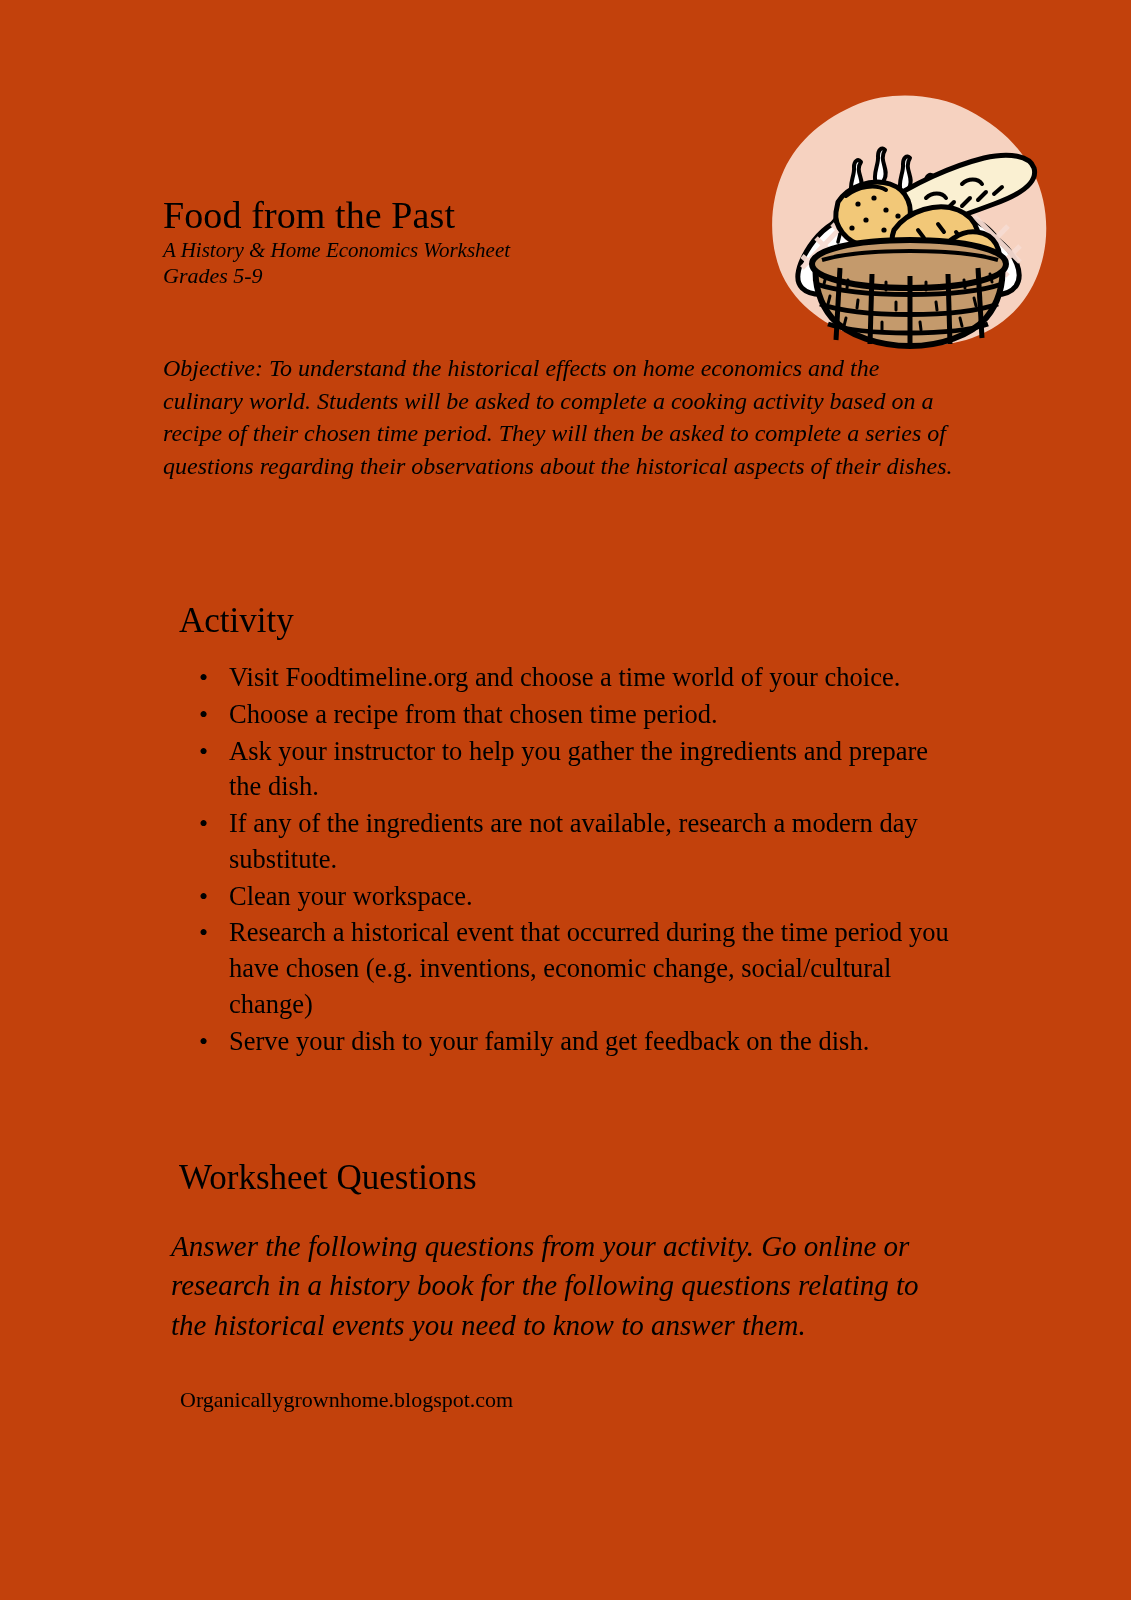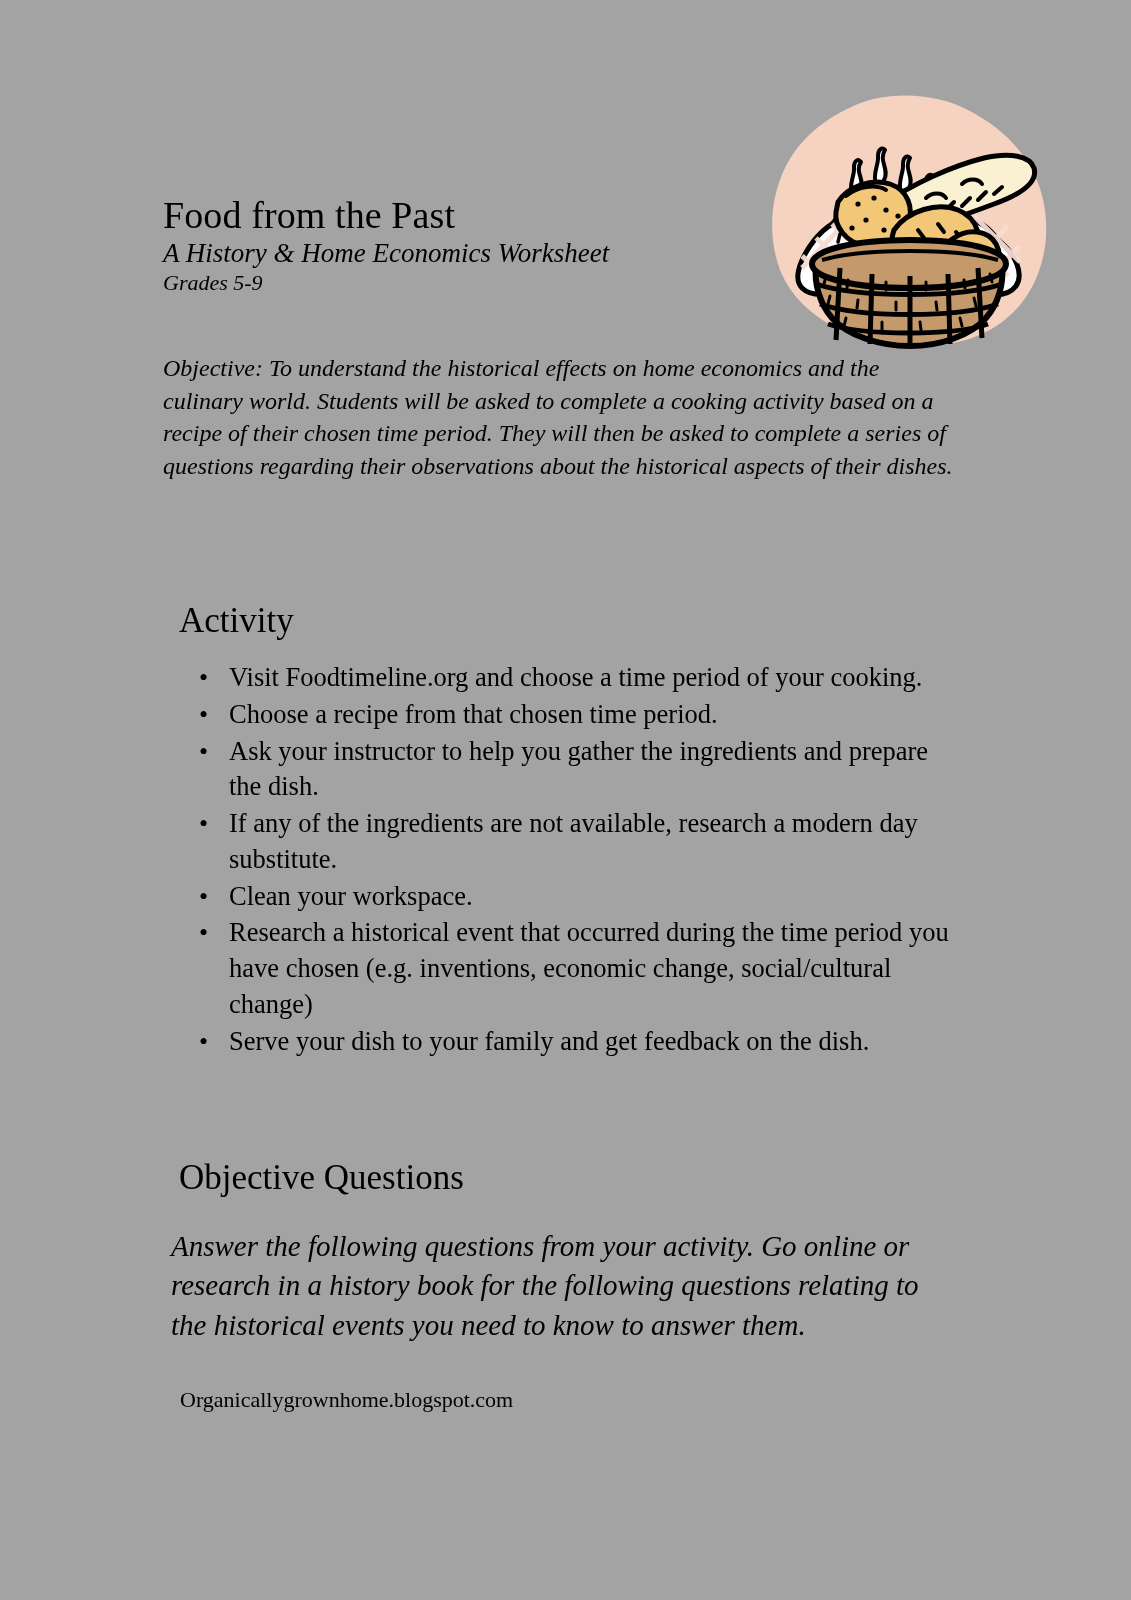--- a/index.html
+++ b/index.html
@@ -12,21 +12,21 @@
     height: 1600px;
     position: relative;
     font-family: "Liberation Serif", "DejaVu Serif", serif;
     color: #000000;
     overflow: hidden;
   }
 
   .page {
     position: absolute;
     inset: 0;
-    background: #a3a3a3;
+    background: #c2410c;
   }
 
   
   .illustration {
     position: absolute;
     left: 762px;
     top: 88px;
     width: 292px;
     height: 262px;
   }
@@ -40,21 +40,21 @@
     width: 620px;
   }
   .doc-title {
     font-size: 38px;
     line-height: 1.05;
     font-weight: normal;
     margin: 0 0 2px 0;
     letter-spacing: 0.1px;
   }
   .doc-subtitle {
-    font-size: 27px;
+    font-size: 21px;
     font-style: italic;
     line-height: 1.18;
     margin: 0;
     white-space: nowrap;
   }
   .doc-grades {
     font-size: 22px;
     font-style: italic;
     line-height: 1.18;
     margin: 0;
@@ -281,21 +281,21 @@
     <p class="doc-grades">Grades 5-9</p>
   </div>
 
   <p class="objective">Objective: To understand the historical effects on home economics and the culinary world. Students will be asked to complete a cooking activity based on a recipe of their chosen time period. They will then be asked to complete a series of questions regarding their observations about the historical aspects of their dishes.</p>
 
   <h2 class="section-heading" id="heading-activity">Activity</h2>
 
   <ul class="activity-list">
     <li>
       <span class="bullet">•</span>
-      <span>Visit Foodtimeline.org and choose a time period of your cooking.</span>
+      <span>Visit Foodtimeline.org and choose a time world of your choice.</span>
     </li>
     <li>
       <span class="bullet">•</span>
       <span>Choose a recipe from that chosen time period.</span>
     </li>
     <li>
       <span class="bullet">•</span>
       <span>Ask your instructor to help you gather the ingredients and prepare the dish.</span>
     </li>
     <li>
@@ -309,18 +309,18 @@
     <li>
       <span class="bullet">•</span>
       <span>Research a historical event that occurred during the time period you have chosen (e.g. inventions, economic change, social/cultural change)</span>
     </li>
     <li>
       <span class="bullet">•</span>
       <span>Serve your dish to your family and get feedback on the dish.</span>
     </li>
   </ul>
 
-  <h2 class="section-heading" id="heading-questions">Objective Questions</h2>
+  <h2 class="section-heading" id="heading-questions">Worksheet Questions</h2>
   <p class="questions-intro">Answer the following questions from your activity. Go online or research in a history book for the following questions relating to the historical events you need to know to answer them.</p>
 
   <p class="footer">Organicallygrownhome.blogspot.com</p>
 
 </div>
 
 </body></html>

